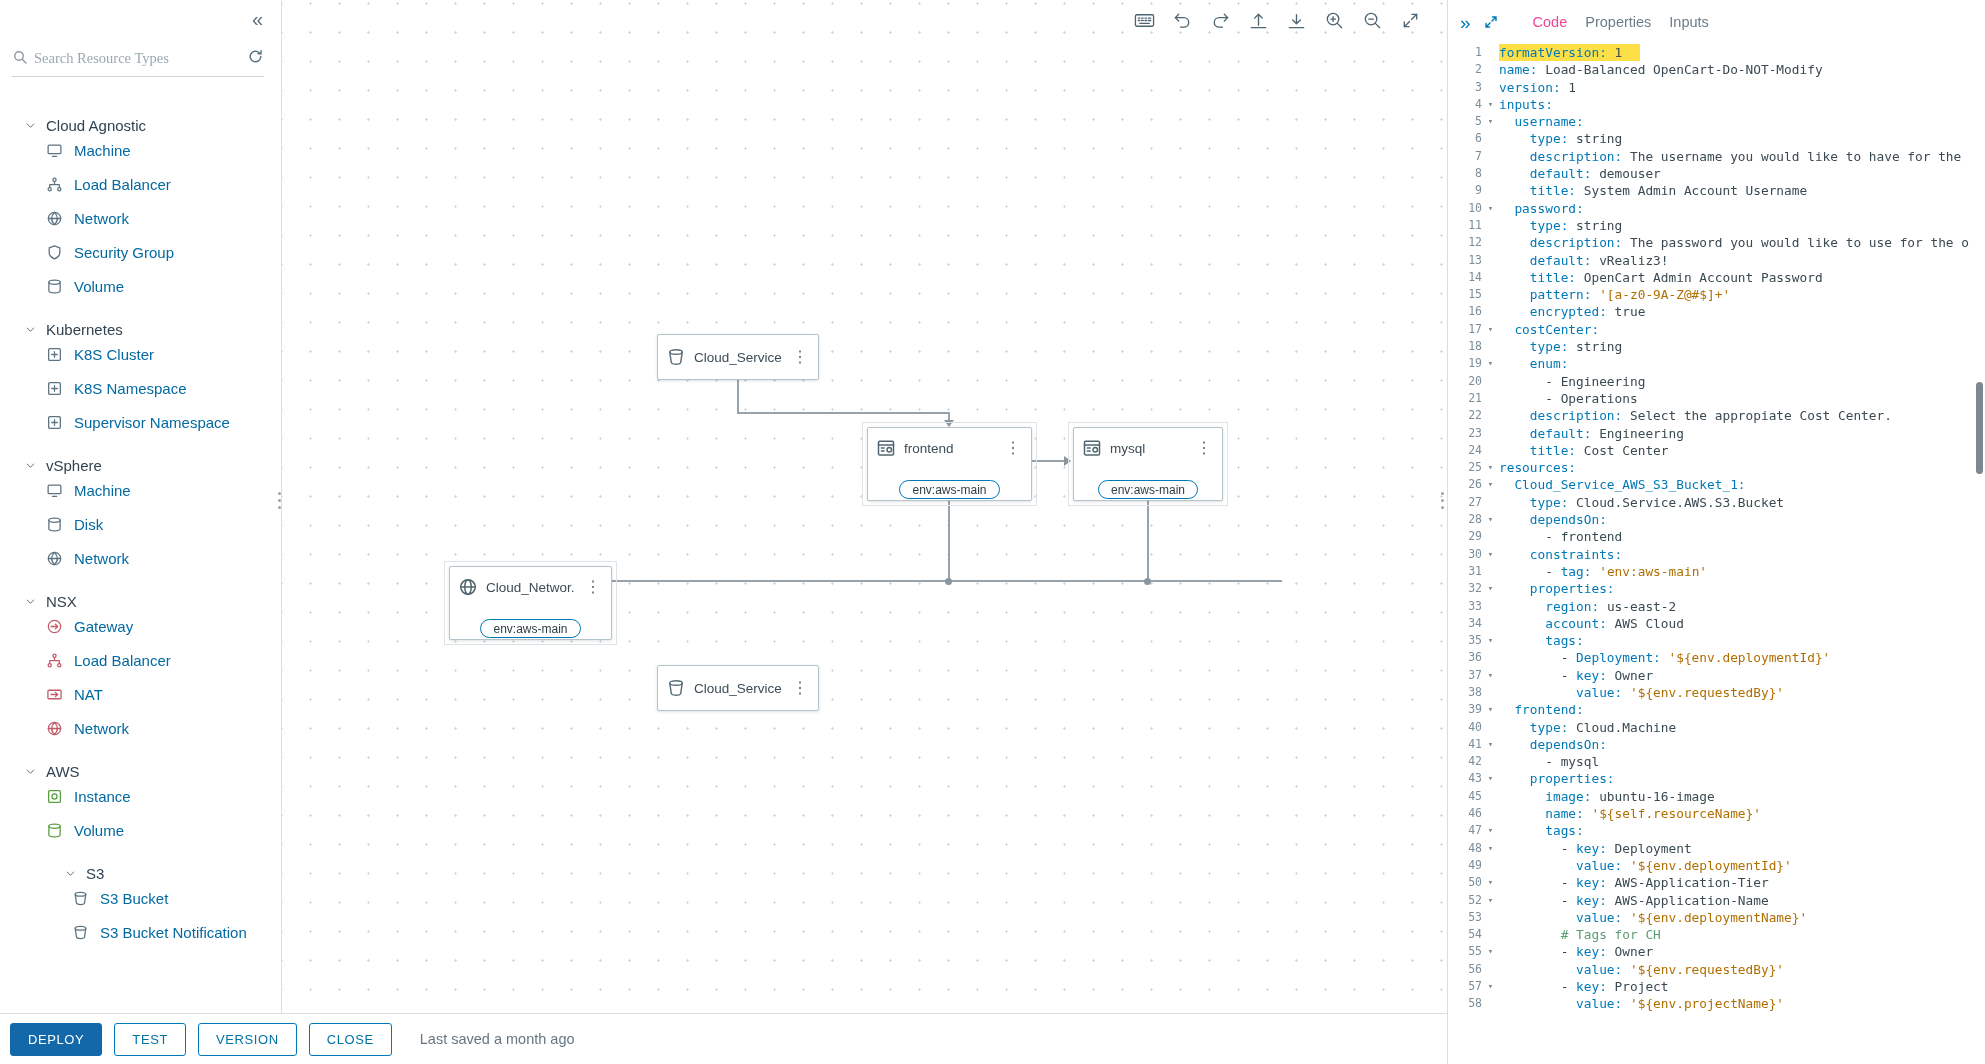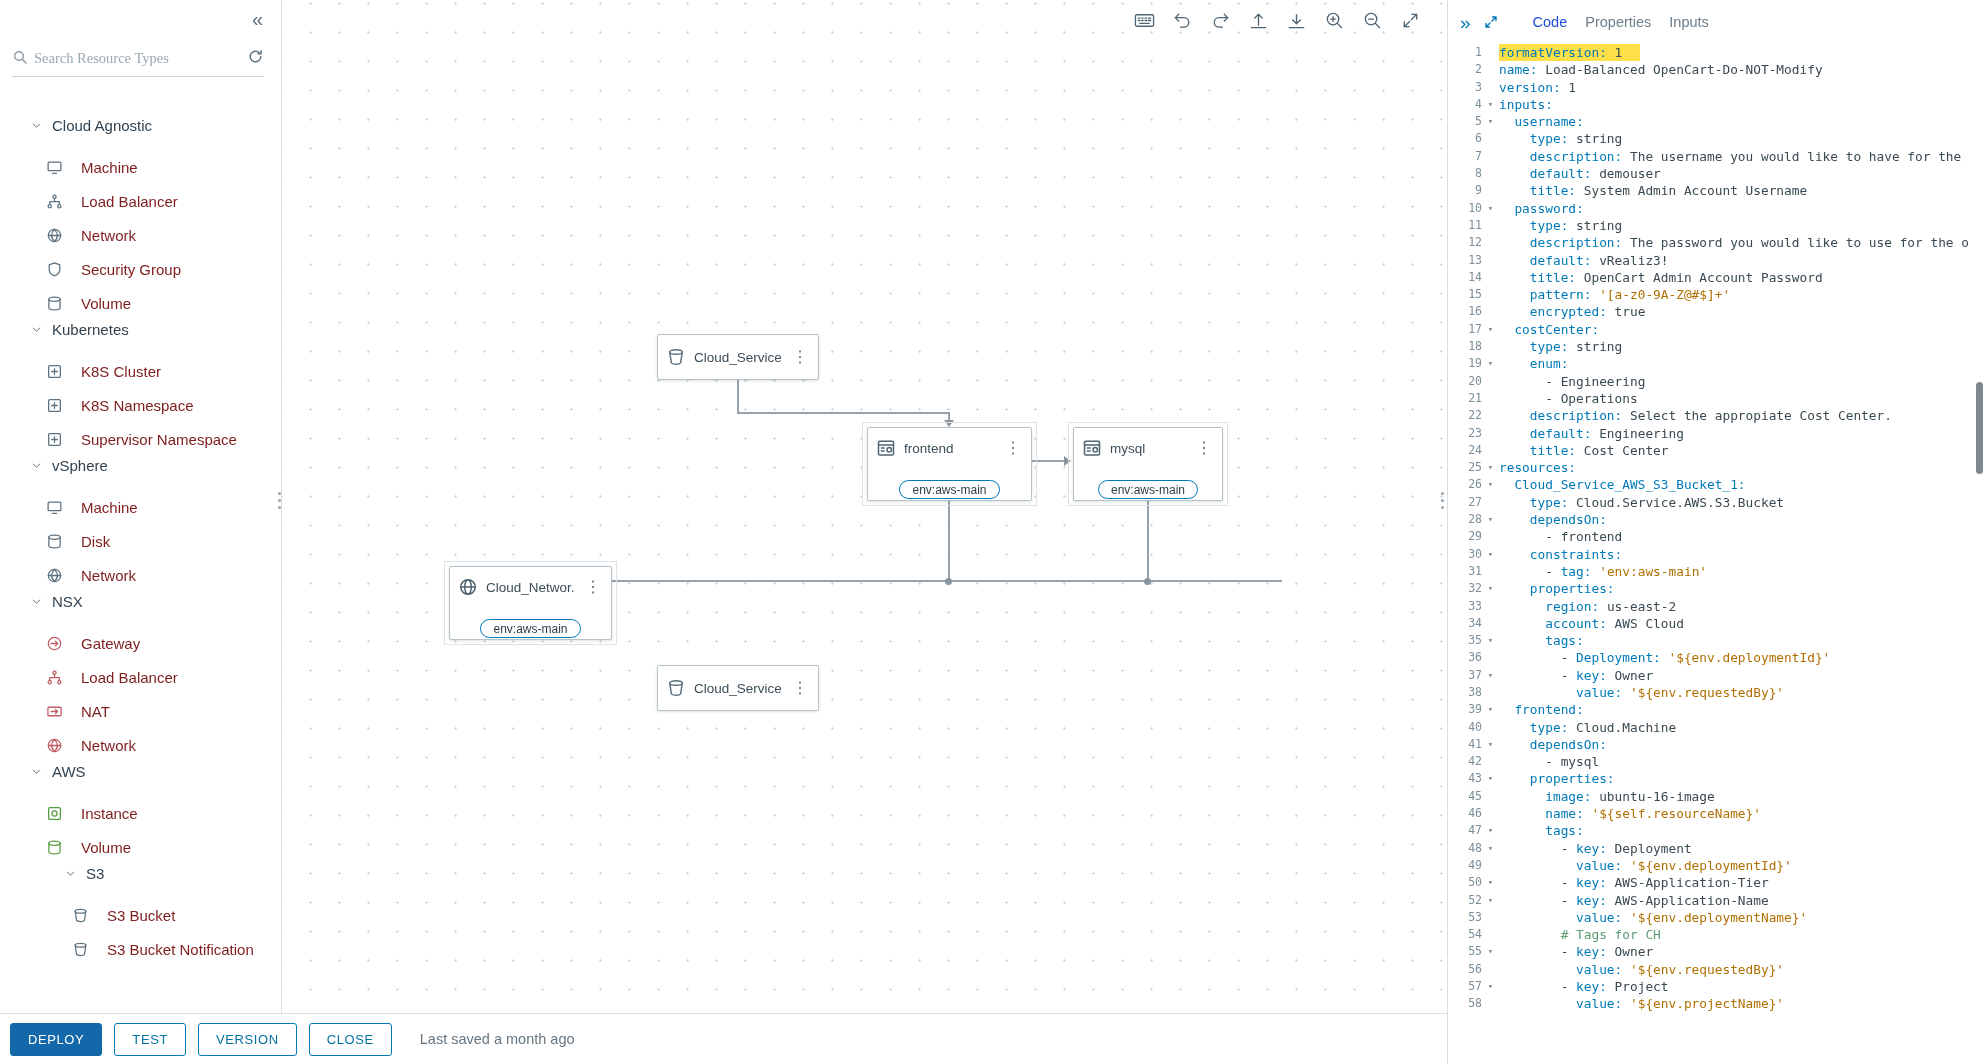--- a/index.html
+++ b/index.html
@@ -9,25 +9,25 @@
 
   
   #sidebar{position:absolute;left:0;top:0;width:282px;height:1013px;background:#fff;
     border-right:1px solid #d8dee3;overflow:hidden}
   #sidebar-collapse{position:absolute;right:18px;top:8px;font-size:20px;color:#5b6e7a;cursor:pointer}
   #search-row{position:absolute;left:12px;top:48px;width:252px;display:flex;align-items:center;
     gap:6px;border-bottom:1px solid #ccd5da;padding-bottom:7px}
   #search-row input{border:0;outline:0;flex:1;font-size:14.5px;font-family:Liberation Serif, serif;color:#314351;min-width:0}
   #search-row input::placeholder{color:#9aa9b2}
   #tree{position:absolute;left:0;top:108px;right:0}
-  .tgroup{display:flex;align-items:center;gap:9px;height:34px;padding-left:30px;font-size:15px;
+  .tgroup{display:flex;align-items:center;gap:9px;height:34px;padding-left:24px;font-size:15px;
     color:#314351;cursor:pointer}
   .tgroup.sub{padding-left:64px}
-  .titem{display:flex;align-items:flex-end;gap:18px;height:34px;padding-left:46px;font-size:15px;
-    color:#7f1d1d;cursor:pointer}
+  .titem{display:flex;align-items:flex-start;gap:11px;height:34px;padding-left:46px;font-size:15px;
+    color:#0369a1;cursor:pointer}
   .titem.deep{padding-left:72px}
   .chev{display:flex;width:13px}
   .iicon{display:flex;width:17px}
 
   
   .grab{position:absolute;display:flex;flex-direction:column;gap:4px;align-items:center;width:7px}
   .grab i{width:3px;height:3px;border-radius:50%;background:#98a5ad}
 
   
   #canvas{position:absolute;left:282px;top:0;width:1165px;height:1013px;background:#fff;
@@ -55,21 +55,21 @@
   .arr-r{position:absolute;width:0;height:0;border-top:5px solid transparent;
     border-bottom:5px solid transparent;border-left:7px solid #8a959d}
 
   
   #code-panel{position:absolute;left:1447px;top:0;width:538px;height:1064px;background:#fff;
     border-left:1px solid #d8dee3;overflow:hidden}
   #panel-head{display:flex;align-items:center;height:44px;padding-left:12px}
   #panel-collapse{font-size:19px;color:#0079b8;cursor:pointer;line-height:1}
   #panel-expand{margin-left:12px;display:flex;cursor:pointer}
   .ptab{font-size:14.5px;color:#6b7e8a;cursor:pointer;margin-left:18px}
-  .ptab.active{color:#1d4ed8;margin-left:34px}
+  .ptab.active{color:#ec4899;margin-left:34px}
   #code-lines{position:absolute;left:0;top:44px;right:0}
   .cl{display:flex;height:17.3px;line-height:17.3px;white-space:pre;
     font-family:"DejaVu Sans Mono",monospace;font-size:12.8px}
   .ln{width:34px;text-align:right;color:#7b8e9a;font-size:11.5px;flex:none;
     font-family:"DejaVu Sans Mono",monospace}
   .fold{width:17px;text-align:center;color:#7c8b96;font-size:9px;flex:none;cursor:pointer}
   .ctext{overflow:hidden;flex:1}
   .cl.active .ctext{flex:none;width:max-content;background:#fde047;padding-right:18px}
   .tk-k{color:var(--c-key)}
   .tk-p{color:var(--c-plain)}

